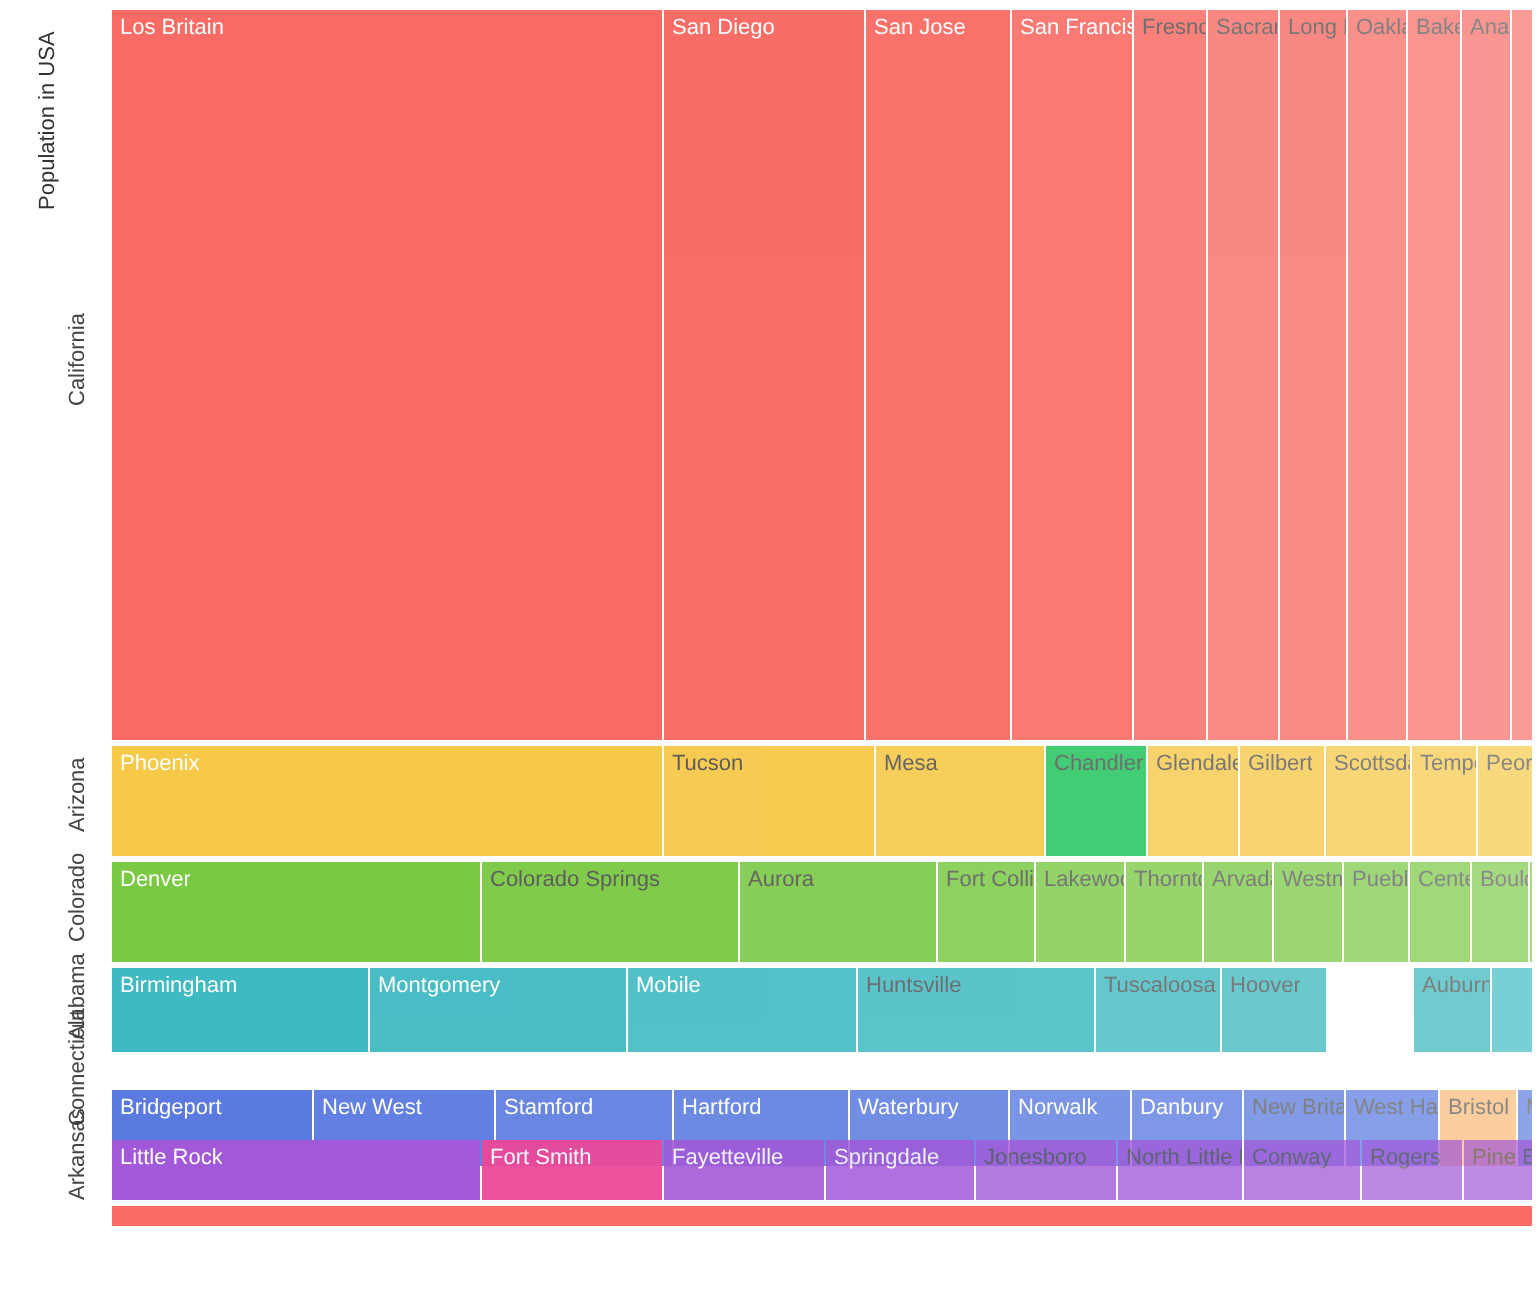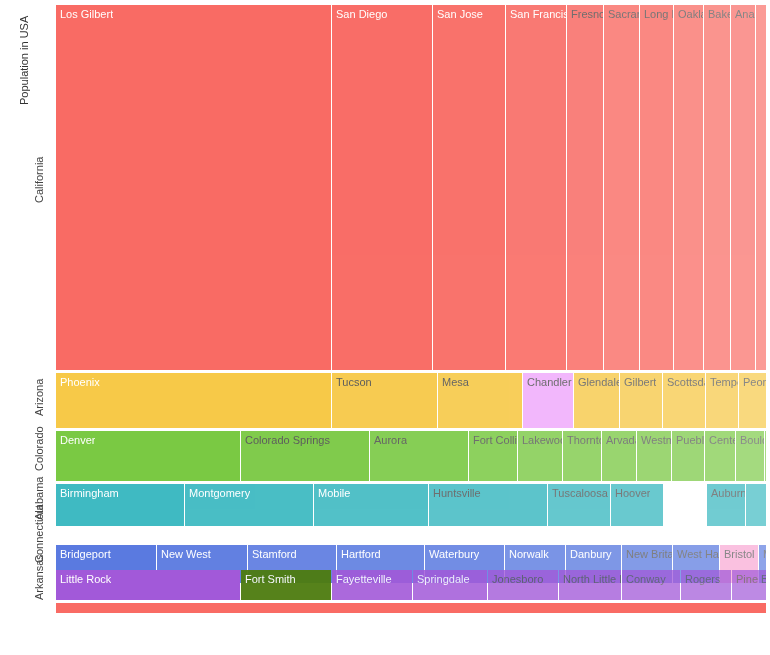--- a/index.html
+++ b/index.html
@@ -24,21 +24,21 @@
     <div class="state-lab" style="top: 179.5px; left: 22px; width: 34px;">California</div>
     <div class="state-lab" style="top: 392.5px; left: 22px; width: 34px;">Arizona</div>
     <div class="state-lab" style="top: 448px; left: 22px; width: 34px;">Colorado</div>
     <div class="state-lab" style="top: 497px; left: 22px; width: 34px;">Alabama</div>
     <div class="state-lab" style="top: 540px; left: 22px; width: 34px;">Connecticut</div>
     <div class="state-lab" style="top: 577px; left: 22px; width: 34px;">Arkansas</div>
   </div>
 <div class="chart" id="chart">
     <div class="row" style="top: 0px; height: 365px;">
       <div class="cell" style="left: 0px; width: 275px; background: rgb(249, 107, 100); opacity: 1;">
-        <div class="cell-label lab-w" style="max-width: 271px;">Los Gilbert</div>
+        <div class="cell-label lab-w" style="max-width: 271px;">Los Britain</div>
       </div>
       <div class="cell" style="left: 276px; width: 100px; background: rgb(249, 107, 100); opacity: 0.98;">
         <div class="cell-label lab-w" style="max-width: 96px;">San Diego</div>
       </div>
       <div class="cell" style="left: 377px; width: 72px; background: rgb(249, 107, 100); opacity: 0.95;">
         <div class="cell-label lab-w" style="max-width: 68px;">San Jose</div>
       </div>
       <div class="cell" style="left: 450px; width: 60px; background: rgb(249, 107, 100); opacity: 0.9;">
         <div class="cell-label lab-w" style="max-width: 56px;">San Francisco</div>
       </div>
@@ -65,21 +65,21 @@
     <div class="row" style="top: 368px; height: 55px;">
       <div class="cell" style="left: 0px; width: 275px; background: rgb(247, 201, 72); opacity: 1;">
         <div class="cell-label lab-w" style="max-width: 271px;">Phoenix</div>
       </div>
       <div class="cell" style="left: 276px; width: 105px; background: rgb(247, 201, 72); opacity: 0.95;">
         <div class="cell-label lab-d" style="max-width: 101px;">Tucson</div>
       </div>
       <div class="cell" style="left: 382px; width: 84px; background: rgb(247, 201, 72); opacity: 0.9;">
         <div class="cell-label lab-d" style="max-width: 80px;">Mesa</div>
       </div>
-      <div class="cell" style="left: 467px; width: 50px; background: #f0abfc; opacity: 0.85;">
+      <div class="cell" style="left: 467px; width: 50px; background: #22c55e; opacity: 0.85;">
         <div class="cell-label lab-d" style="max-width: 46px;">Chandler</div>
       </div>
       <div class="cell" style="left: 518px; width: 45px; background: rgb(247, 201, 72); opacity: 0.8;">
         <div class="cell-label lab-d" style="max-width: 41px;">Glendale</div>
       </div>
       <div class="cell" style="left: 564px; width: 42px; background: rgb(247, 201, 72); opacity: 0.78;">
         <div class="cell-label lab-d" style="max-width: 38px;">Gilbert</div>
       </div>
       <div class="cell" style="left: 607px; width: 42px; background: rgb(247, 201, 72); opacity: 0.75;">
         <div class="cell-label lab-d" style="max-width: 38px;">Scottsdale</div>
@@ -175,32 +175,32 @@
       </div>
       <div class="cell" style="left: 510px; width: 55px; background: rgb(90, 122, 224); opacity: 0.78;">
         <div class="cell-label lab-w" style="max-width: 51px;">Danbury</div>
       </div>
       <div class="cell" style="left: 566px; width: 50px; background: rgb(90, 122, 224); opacity: 0.75;">
         <div class="cell-label lab-d" style="max-width: 46px;">New Britain</div>
       </div>
       <div class="cell" style="left: 617px; width: 46px; background: rgb(90, 122, 224); opacity: 0.72;">
         <div class="cell-label lab-d" style="max-width: 42px;">West Hartford</div>
       </div>
-      <div class="cell" style="left: 664px; width: 38px; background: #f9a8d4; opacity: 0.7;">
+      <div class="cell" style="left: 664px; width: 38px; background: #fdba74; opacity: 0.7;">
         <div class="cell-label lab-d" style="max-width: 34px;">Bristol</div>
       </div>
       <div class="cell" style="left: 703px; width: 27px; background: rgb(90, 122, 224); opacity: 0.68;">
         <div class="cell-label lab-d" style="max-width: 23px;">Meriden</div>
       </div>
     </div>
     <div class="row" style="top: 565px; height: 30px;">
       <div class="cell" style="left: 0px; width: 184px; background: rgb(162, 89, 217); opacity: 1;">
         <div class="cell-label lab-w" style="max-width: 180px;">Little Rock</div>
       </div>
-      <div class="cell" style="left: 185px; width: 90px; background: #4d7c0f; opacity: 0.95;">
+      <div class="cell" style="left: 185px; width: 90px; background: #ec4899; opacity: 0.95;">
         <div class="cell-label lab-w" style="max-width: 86px;">Fort Smith</div>
       </div>
       <div class="cell" style="left: 276px; width: 80px; background: rgb(162, 89, 217); opacity: 0.9;">
         <div class="cell-label lab-w" style="max-width: 76px;">Fayetteville</div>
       </div>
       <div class="cell" style="left: 357px; width: 74px; background: rgb(162, 89, 217); opacity: 0.85;">
         <div class="cell-label lab-w" style="max-width: 70px;">Springdale</div>
       </div>
       <div class="cell" style="left: 432px; width: 70px; background: rgb(162, 89, 217); opacity: 0.8;">
         <div class="cell-label lab-d" style="max-width: 66px;">Jonesboro</div>

